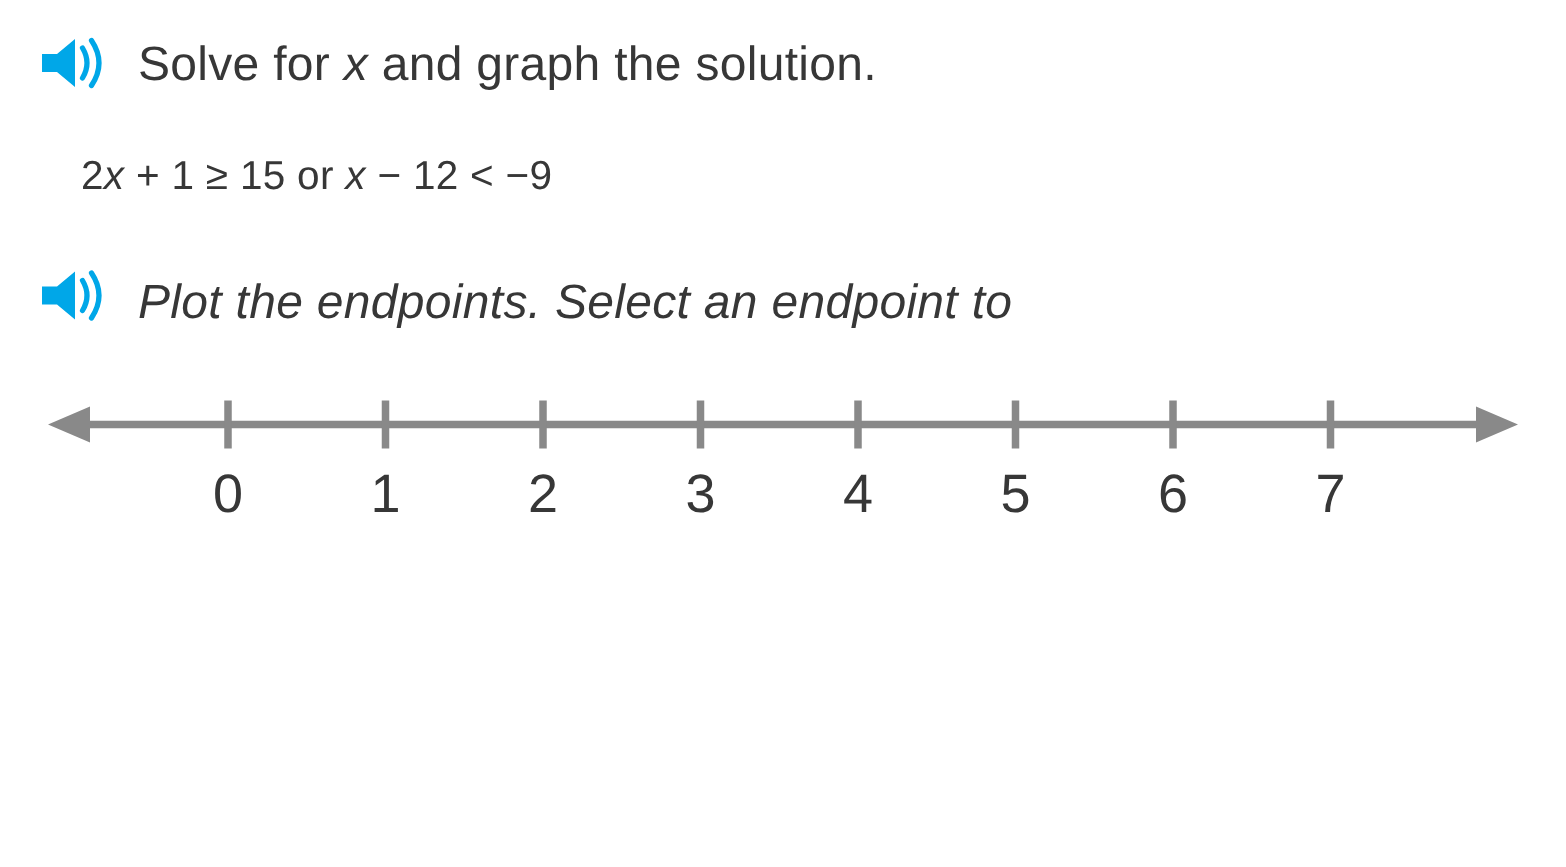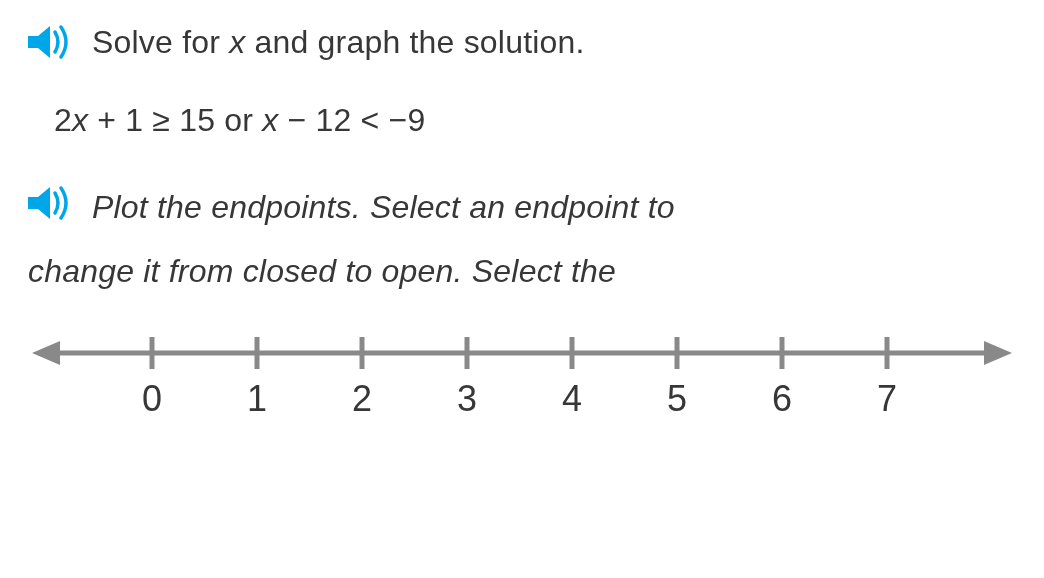--- a/index.html
+++ b/index.html
@@ -23,23 +23,23 @@
   .speaker {
     flex: 0 0 auto;
     margin-right: 20px;
     margin-top: 6px;
   }
   .text {
     font-size: 32px;
     line-height: 1.55;
     letter-spacing: 0.2px;
   }
-  .italic { font-style: italic; }
+  .italic { font-style: italic; text-align: right; }
   .inequality-row {
-    font-size: 32px;
+    font-size: 27px;
     margin: 34px 0 40px 26px;
     letter-spacing: 0.2px;
   }
   .var { font-style: italic; }
   .second-block .text {
     line-height: 1.75;
   }
   .indent-continue {
     margin-left: 0px;
   }
@@ -70,21 +70,20 @@
     <div class="line">
       <span class="speaker">
         <svg width="44" height="36" viewBox="0 0 44 36">
           <path d="M0 12 L10 12 L22 2 L22 34 L10 24 L0 24 Z" fill="#00a7e8"></path>
           <path d="M27 8 Q33 18 27 28" stroke="#00a7e8" stroke-width="3.5" fill="none" stroke-linecap="round"></path>
           <path d="M33 3 Q43 18 33 33" stroke="#00a7e8" stroke-width="3.5" fill="none" stroke-linecap="round"></path>
         </svg>
       </span>
       <span class="text italic">Plot the endpoints. Select an endpoint to</span>
     </div>
-    <div class="text italic indent-continue">change it from closed to open. Select the</div>
   </div>
 
   <div class="numberline-wrap">
     <svg width="980" height="90" viewBox="0 0 980 90">
       <line x1="20" y1="28" x2="960" y2="28" stroke="#898989" stroke-width="5"></line>
       <polygon points="0,28 28,16 28,40" fill="#898989"></polygon>
       <polygon points="980,28 952,16 952,40" fill="#898989"></polygon>
       <g stroke="#898989" stroke-width="5">
         <line x1="120" y1="12" x2="120" y2="44"></line>
         <line x1="225" y1="12" x2="225" y2="44"></line>

